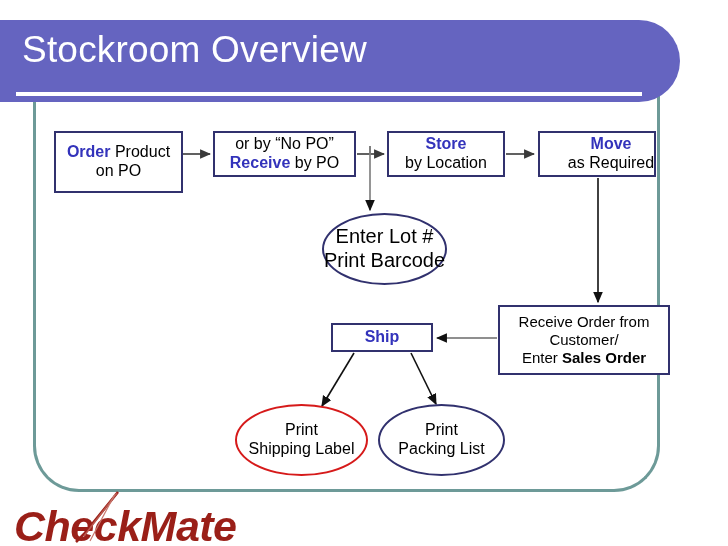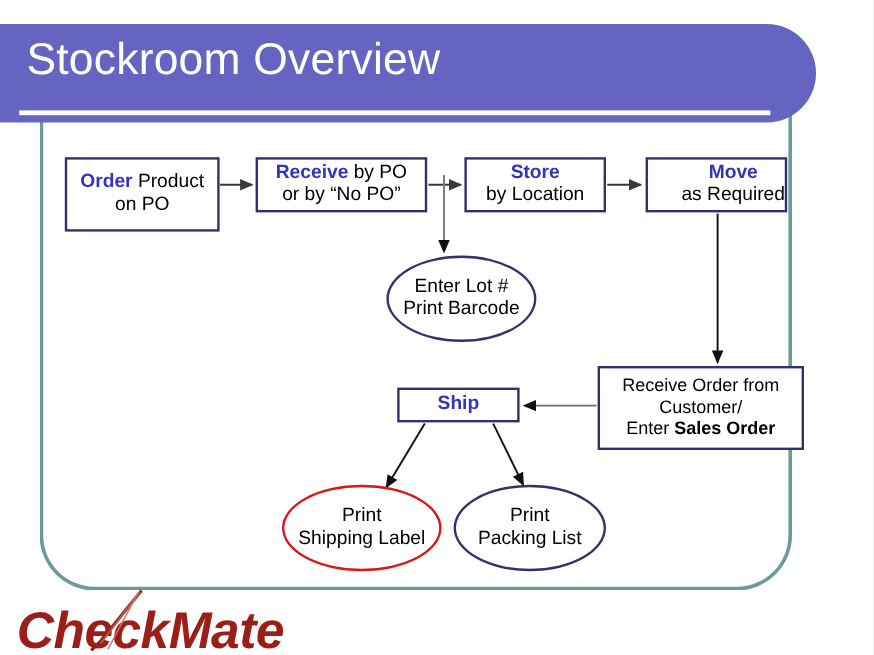--- a/index.html
+++ b/index.html
@@ -101,21 +101,21 @@
     color: #3333bb;
     font-weight: bold;
   }
   .node .line { display: block; white-space: nowrap; }
 
   #node-order    { left: 54px;  top: 131px; width: 129px; height: 62px; font-size: 16px; }
   #node-receive  { left: 213px; top: 131px; width: 143px; height: 46px; font-size: 16px; }
   #node-store    { left: 387px; top: 131px; width: 118px; height: 46px; font-size: 16px; }
   #node-move     { left: 538px; top: 131px; width: 118px; height: 46px; font-size: 16px; }
 
-  #node-lot      { left: 322px; top: 213px; width: 125px; height: 72px; font-size: 16px; }
+  #node-lot      { left: 322px; top: 213px; width: 125px; height: 72px; font-size: 20px; }
 
   #node-rcvorder { left: 498px; top: 305px; width: 172px; height: 70px; font-size: 15px; }
 
   #node-ship     { left: 331px; top: 323px; width: 102px; height: 29px; font-size: 16px; }
 
   #node-shiplbl  { left: 235px; top: 404px; width: 133px; height: 72px; font-size: 16px; }
   #node-packlist { left: 378px; top: 404px; width: 127px; height: 72px; font-size: 16px; }
 
   
   #logo {
@@ -181,22 +181,22 @@
 
   <line x1="411" y1="353" x2="436" y2="404" stroke="#111111" stroke-width="1.6" marker-end="url(#arrowhead-dark)"></line>
 </svg>
 
 <div class="node box" id="node-order" style="border-color: rgb(49, 49, 110);">
   <span class="line"><span class="kw" style="color: rgb(51, 51, 187);">Order</span><span> Product</span></span>
   <span class="line"><span>on PO</span></span>
 </div>
 
 <div class="node box" id="node-receive" style="border-color: rgb(49, 49, 110);">
+  <span class="line"><span>or by “No PO”</span></span>
   <span class="line"><span class="kw" style="color: rgb(51, 51, 187);">Receive</span><span> by PO</span></span>
-  <span class="line"><span>or by “No PO”</span></span>
 </div>
 
 <div class="node box" id="node-store" style="border-color: rgb(49, 49, 110);">
   <span class="line"><span class="kw" style="color: rgb(51, 51, 187); margin-top: 12px;">Store</span></span>
   <span class="line"><span>by Location</span></span>
 </div>
 
 <div class="node box" id="node-move" style="border-color: rgb(49, 49, 110); padding-left: 28px;">
   <span class="line"><span class="kw" style="color: rgb(51, 51, 187);">Move</span></span>
   <span class="line"><span>as Required</span></span>

